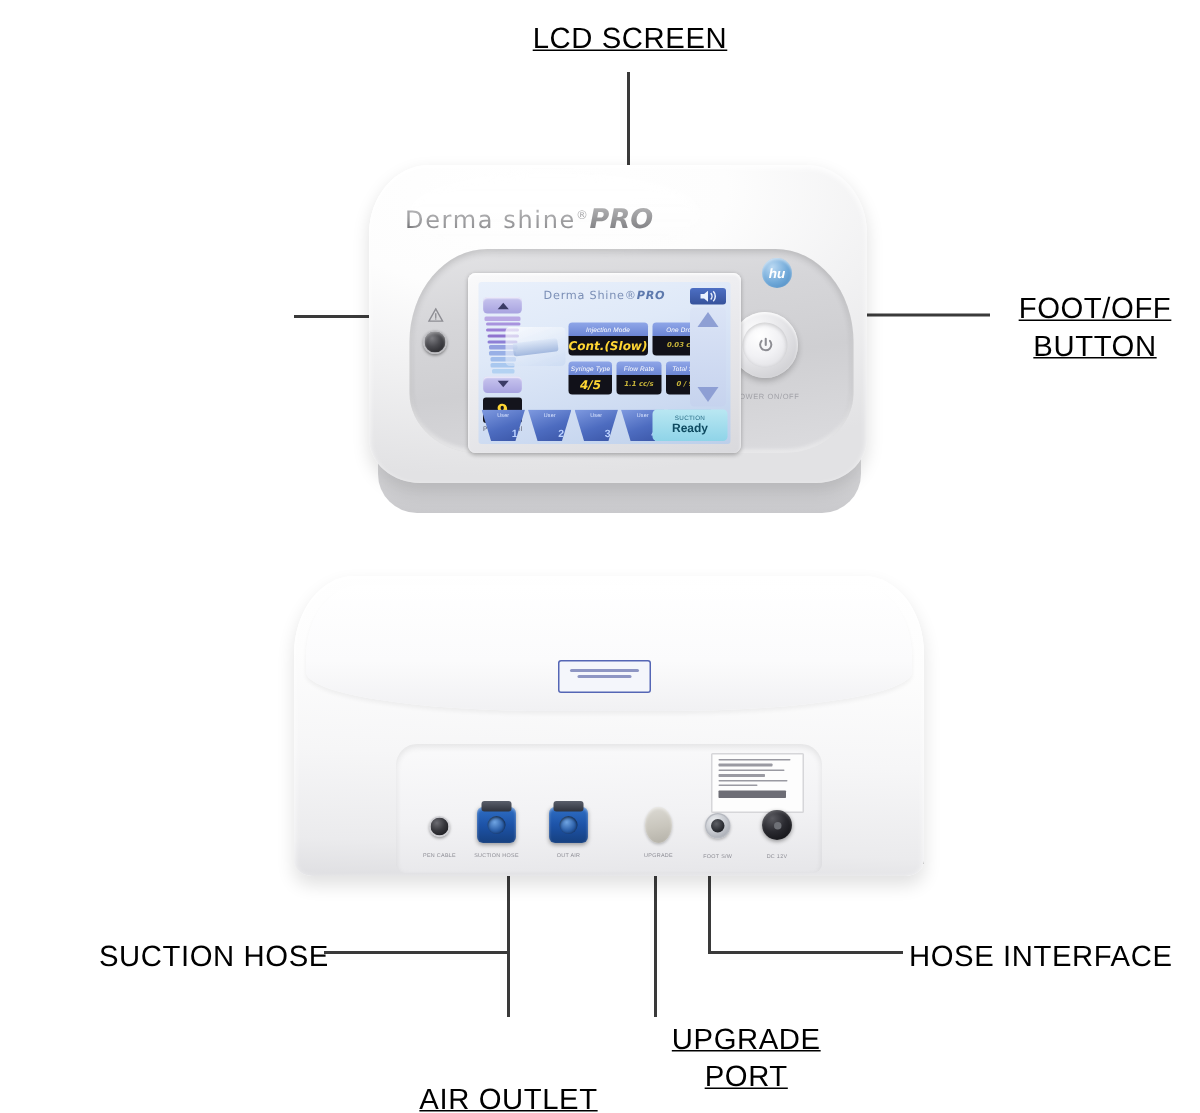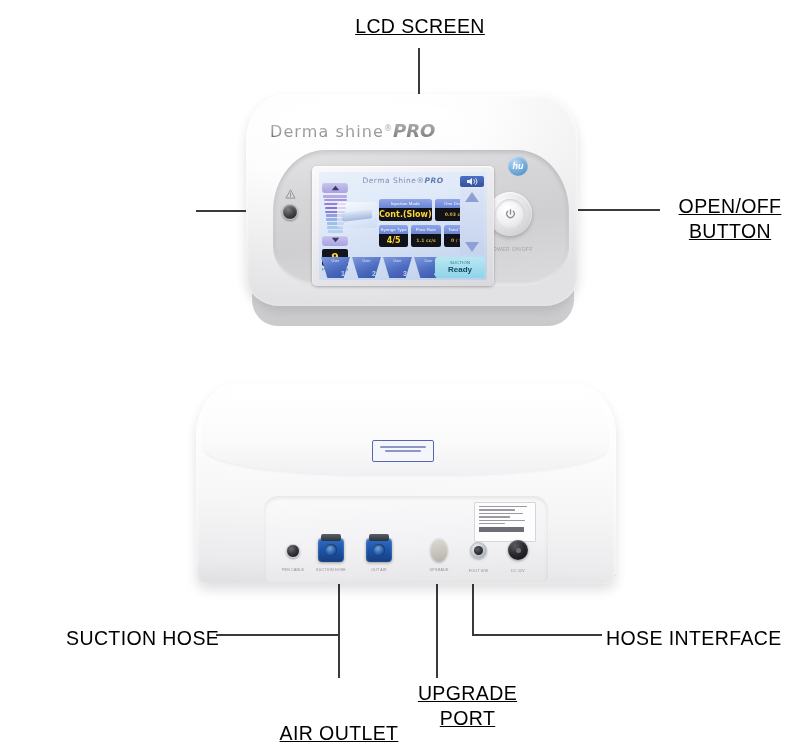--- a/index.html
+++ b/index.html
@@ -23,21 +23,21 @@
     font-family: "Liberation Sans", sans-serif;
   }
   .callout.ctr  { text-align: center; text-decoration: underline; }
   .callout.lt   { text-align: left; }
 
   
   .lead-h { position: absolute; height: 1.6px; background: #3a3a3a; }
   .lead-v { position: absolute; width: 1.6px; background: #3a3a3a; }
 
   
-  .front-unit { position: absolute; left: 238px; top: 88px; width: 348px; height: 242px; }
+  .front-unit { position: absolute; left: 238px; top: 104px; width: 348px; height: 242px; }
 
   
   .fu-shadow {
     position: absolute; left: 14px; top: 150px; width: 322px; height: 88px;
     background: linear-gradient(180deg,#e9e9eb 0%, #dcdcde 45%, #c9c9cc 100%);
     border-radius: 14px 14px 26px 26px;
     filter: blur(0.4px);
   }
   
   .fu-body {
@@ -136,21 +136,21 @@
   .pl-bar { height: 2.6px; border-radius: 1px; }
   .pl-val {
     margin-top: 3px; width: 26px; height: 17px; border-radius: 2px;
     background: #14141c; color: #ffd633; font-weight: 700; font-size: 11px;
     display:flex; align-items:center; justify-content:center;
     font-family: "DejaVu Sans", sans-serif;
   }
   .pl-cap { margin-top: 1px; width: 30px; font-size: 4.4px; color:#5b5b6b; letter-spacing:.2px; text-align:left; }
 
   
-  .lcd-grid { position: absolute; left: 60px; top: 27px; width: 94px; }
+  .lcd-grid { position: absolute; left: 60px; top: 27px; width: 94px; font-style: italic; }
   .lcd-row { display:flex; gap: 3px; margin-bottom: 4px; }
   .lcd-card { flex:1; }
   .lcd-card .cap {
     height: 9px; border-radius: 2.5px 2.5px 0 0;
     background: linear-gradient(180deg,#8fa6e8 0%, #6b85d4 100%);
     color:#fff; font-size:4.3px; display:flex; align-items:center; justify-content:center;
     letter-spacing:.1px; white-space:nowrap; overflow:hidden;
   }
   .lcd-card .val {
     height: 13px; border-radius: 0 0 2.5px 2.5px;
@@ -309,29 +309,29 @@
   .dc-jack .pin { width:5px; height:5px; border-radius:50%; background:#6e7076; }
 </style>
 </head>
 <body>
 
 <div id="root">
 
   <div class="callout ctr" style="left:330px; top:14px; width:180px;">LCD SCREEN</div>
 
 
-  <div class="callout ctr" style="left:660px; top:194px; width:140px;">OPEN/OFF
+  <div class="callout ctr" style="left:660px; top:194px; width:140px;">FOOT/OFF
 BUTTON</div>
 
 
   <div class="callout lt" style="left:66px; top:626px; width:200px;">SUCTION HOSE</div>
 
   <div class="callout ctr" style="left:274px; top:721px; width:130px;">AIR OUTLET</div>
 
-  <div class="callout ctr" style="left:390px; top:681px; width:155px;">UPGRADE PORT</div>
+  <div class="callout ctr" style="left:420px; top:681px; width:155px;">UPGRADE PORT</div>
 
 
   <div class="callout lt" style="left:606px; top:626px; width:180px;">HOSE INTERFACE</div>
 
   <div class="lead-v" style="left:418px; top:48px; height:142px;"></div>
 
   <div class="lead-h" style="left:196px; top:210px; width:84px;"></div>
 
   <div class="lead-h" style="left:546px; top:209px; width:114px;"></div>
 

